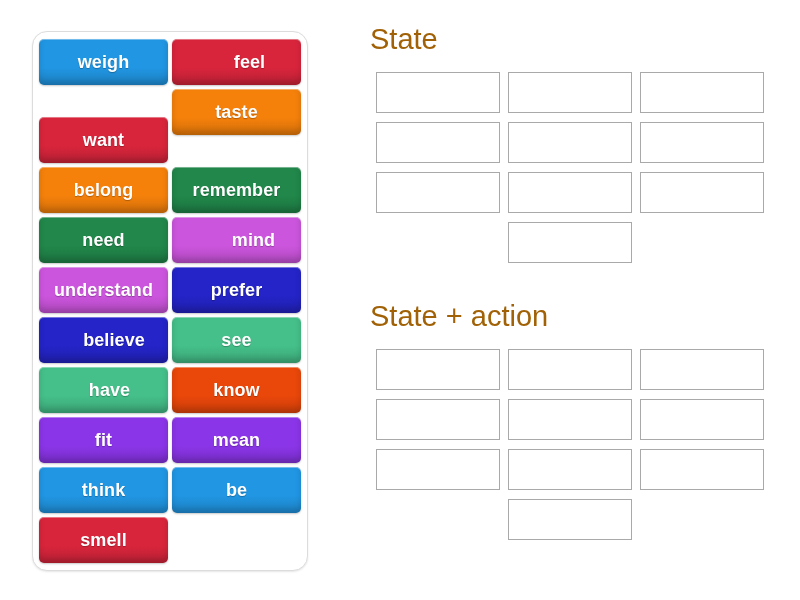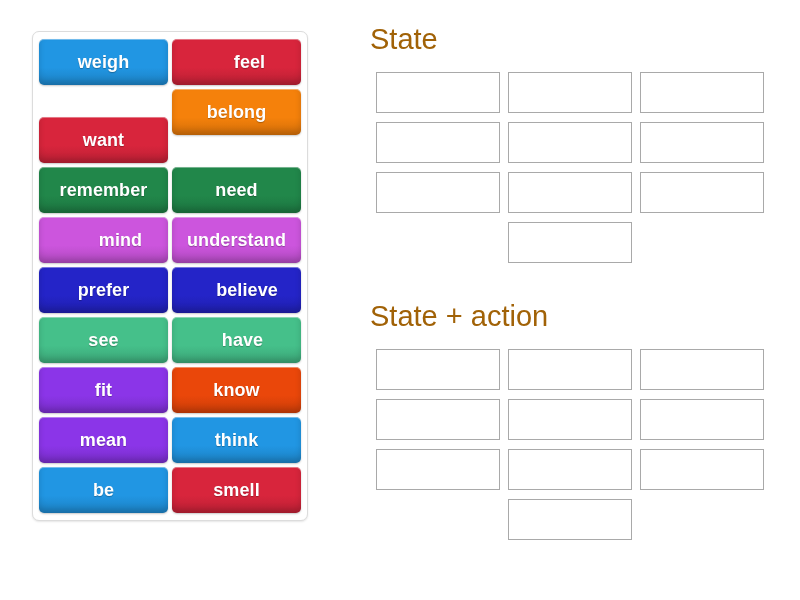--- a/index.html
+++ b/index.html
@@ -28,21 +28,21 @@
     display: flex;
     align-items: flex-start;
     justify-content: center;
     padding-top: 31px;
     box-sizing: border-box;
   }
   .tray {
     width: 276px;
     box-sizing: border-box;
     border: 1px solid #dcdcdc;
-    border-radius: 7px;
+    border-radius: 15px;
     background: #ffffff;
     padding: 7px 6px 7px 6px;
     box-shadow: 0 1px 2px rgba(0,0,0,0.10);
   }
   .tile-grid {
     display: grid;
     grid-template-columns: 1fr 1fr;
     gap: 4px 4px;
   }
   .tile {
@@ -112,31 +112,32 @@
 <body>
 
 <div id="app">
 
   <div class="tray-wrap">
     <div class="tray">
       <div class="tile-grid">
           <div class="tile" style="background: linear-gradient(rgb(33, 150, 227) 0%, rgb(33, 150, 227) 62%, rgba(0, 0, 0, 0.14) 100%), rgb(33, 150, 227);">weigh</div>
           <div class="tile" style="background: linear-gradient(rgb(216, 37, 60) 0%, rgb(216, 37, 60) 62%, rgba(0, 0, 0, 0.14) 100%), rgb(216, 37, 60); padding-left: 26px;">feel</div>
           <div class="tile" style="background: linear-gradient(rgb(216, 37, 60) 0%, rgb(216, 37, 60) 62%, rgba(0, 0, 0, 0.14) 100%), rgb(216, 37, 60); margin-top: 28px;">want</div>
+          <div class="tile" style="background: linear-gradient(rgb(245, 129, 11) 0%, rgb(245, 129, 11) 62%, rgba(0, 0, 0, 0.14) 100%), rgb(245, 129, 11);">taste</div>
           <div class="tile" style="background: linear-gradient(rgb(245, 129, 11) 0%, rgb(245, 129, 11) 62%, rgba(0, 0, 0, 0.14) 100%), rgb(245, 129, 11);">belong</div>
           <div class="tile" style="background: linear-gradient(rgb(33, 135, 74) 0%, rgb(33, 135, 74) 62%, rgba(0, 0, 0, 0.14) 100%), rgb(33, 135, 74);">remember</div>
           <div class="tile" style="background: linear-gradient(rgb(33, 135, 74) 0%, rgb(33, 135, 74) 62%, rgba(0, 0, 0, 0.14) 100%), rgb(33, 135, 74);">need</div>
           <div class="tile" style="background: linear-gradient(rgb(204, 85, 221) 0%, rgb(204, 85, 221) 62%, rgba(0, 0, 0, 0.14) 100%), rgb(204, 85, 221); padding-left: 34px;">mind</div>
           <div class="tile" style="background: linear-gradient(rgb(204, 85, 221) 0%, rgb(204, 85, 221) 62%, rgba(0, 0, 0, 0.14) 100%), rgb(204, 85, 221);">understand</div>
           <div class="tile" style="background: linear-gradient(rgb(36, 36, 200) 0%, rgb(36, 36, 200) 62%, rgba(0, 0, 0, 0.14) 100%), rgb(36, 36, 200);">prefer</div>
           <div class="tile" style="background: linear-gradient(rgb(36, 36, 200) 0%, rgb(36, 36, 200) 62%, rgba(0, 0, 0, 0.14) 100%), rgb(36, 36, 200); padding-left: 21px;">believe</div>
           <div class="tile" style="background: linear-gradient(rgb(69, 192, 138) 0%, rgb(69, 192, 138) 62%, rgba(0, 0, 0, 0.14) 100%), rgb(69, 192, 138);">see</div>
           <div class="tile" style="background: linear-gradient(rgb(69, 192, 138) 0%, rgb(69, 192, 138) 62%, rgba(0, 0, 0, 0.14) 100%), rgb(69, 192, 138); padding-left: 12px;">have</div>
+          <div class="tile" style="background: linear-gradient(rgb(234, 71, 10) 0%, rgb(234, 71, 10) 62%, rgba(0, 0, 0, 0.14) 100%), rgb(234, 71, 10);">know</div>
           <div class="tile" style="background: linear-gradient(rgb(139, 53, 232) 0%, rgb(139, 53, 232) 62%, rgba(0, 0, 0, 0.14) 100%), rgb(139, 53, 232);">fit</div>
-          <div class="tile" style="background: linear-gradient(rgb(234, 71, 10) 0%, rgb(234, 71, 10) 62%, rgba(0, 0, 0, 0.14) 100%), rgb(234, 71, 10);">know</div>
           <div class="tile" style="background: linear-gradient(rgb(139, 53, 232) 0%, rgb(139, 53, 232) 62%, rgba(0, 0, 0, 0.14) 100%), rgb(139, 53, 232);">mean</div>
           <div class="tile" style="background: linear-gradient(rgb(33, 150, 227) 0%, rgb(33, 150, 227) 62%, rgba(0, 0, 0, 0.14) 100%), rgb(33, 150, 227);">think</div>
           <div class="tile" style="background: linear-gradient(rgb(33, 150, 227) 0%, rgb(33, 150, 227) 62%, rgba(0, 0, 0, 0.14) 100%), rgb(33, 150, 227);">be</div>
           <div class="tile" style="background: linear-gradient(rgb(216, 37, 60) 0%, rgb(216, 37, 60) 62%, rgba(0, 0, 0, 0.14) 100%), rgb(216, 37, 60);">smell</div>
         </div>
     </div>
   </div>
 
   <div class="zones-wrap">
       <div class="zone-section">

